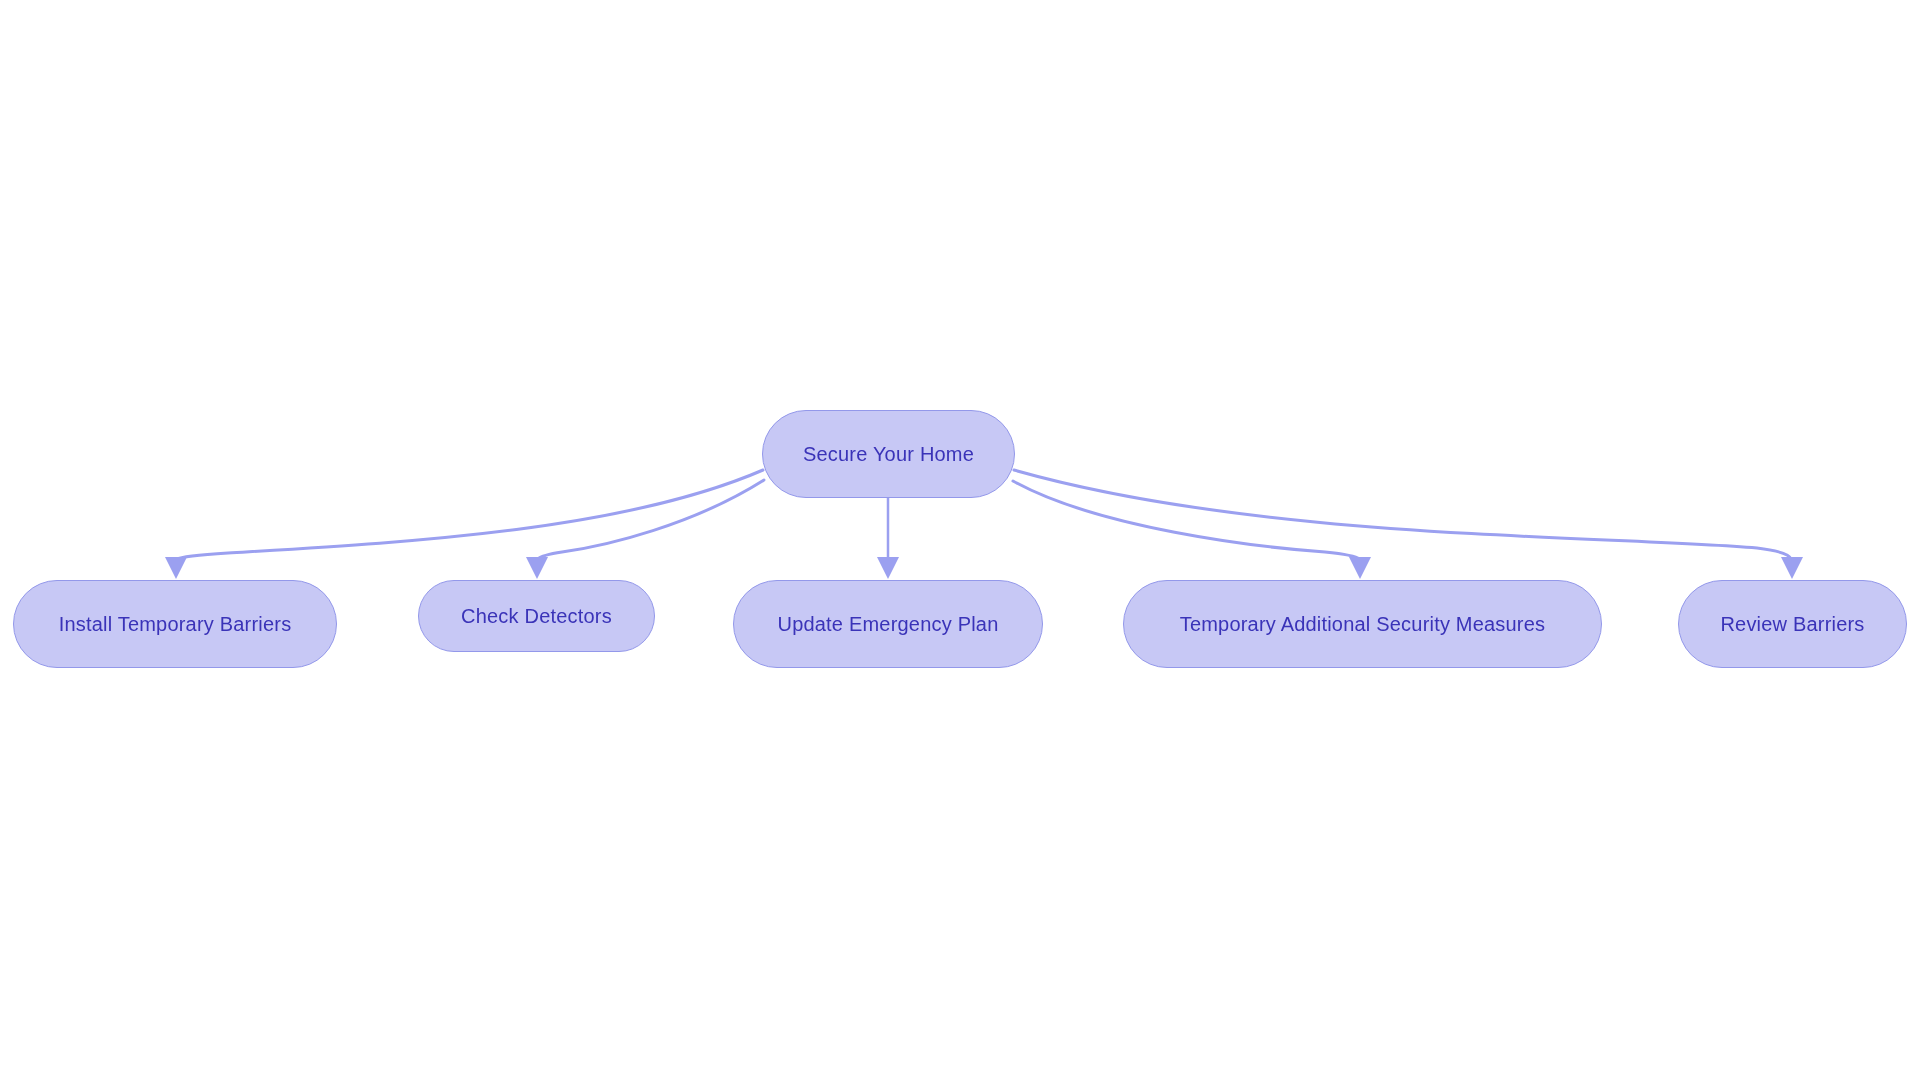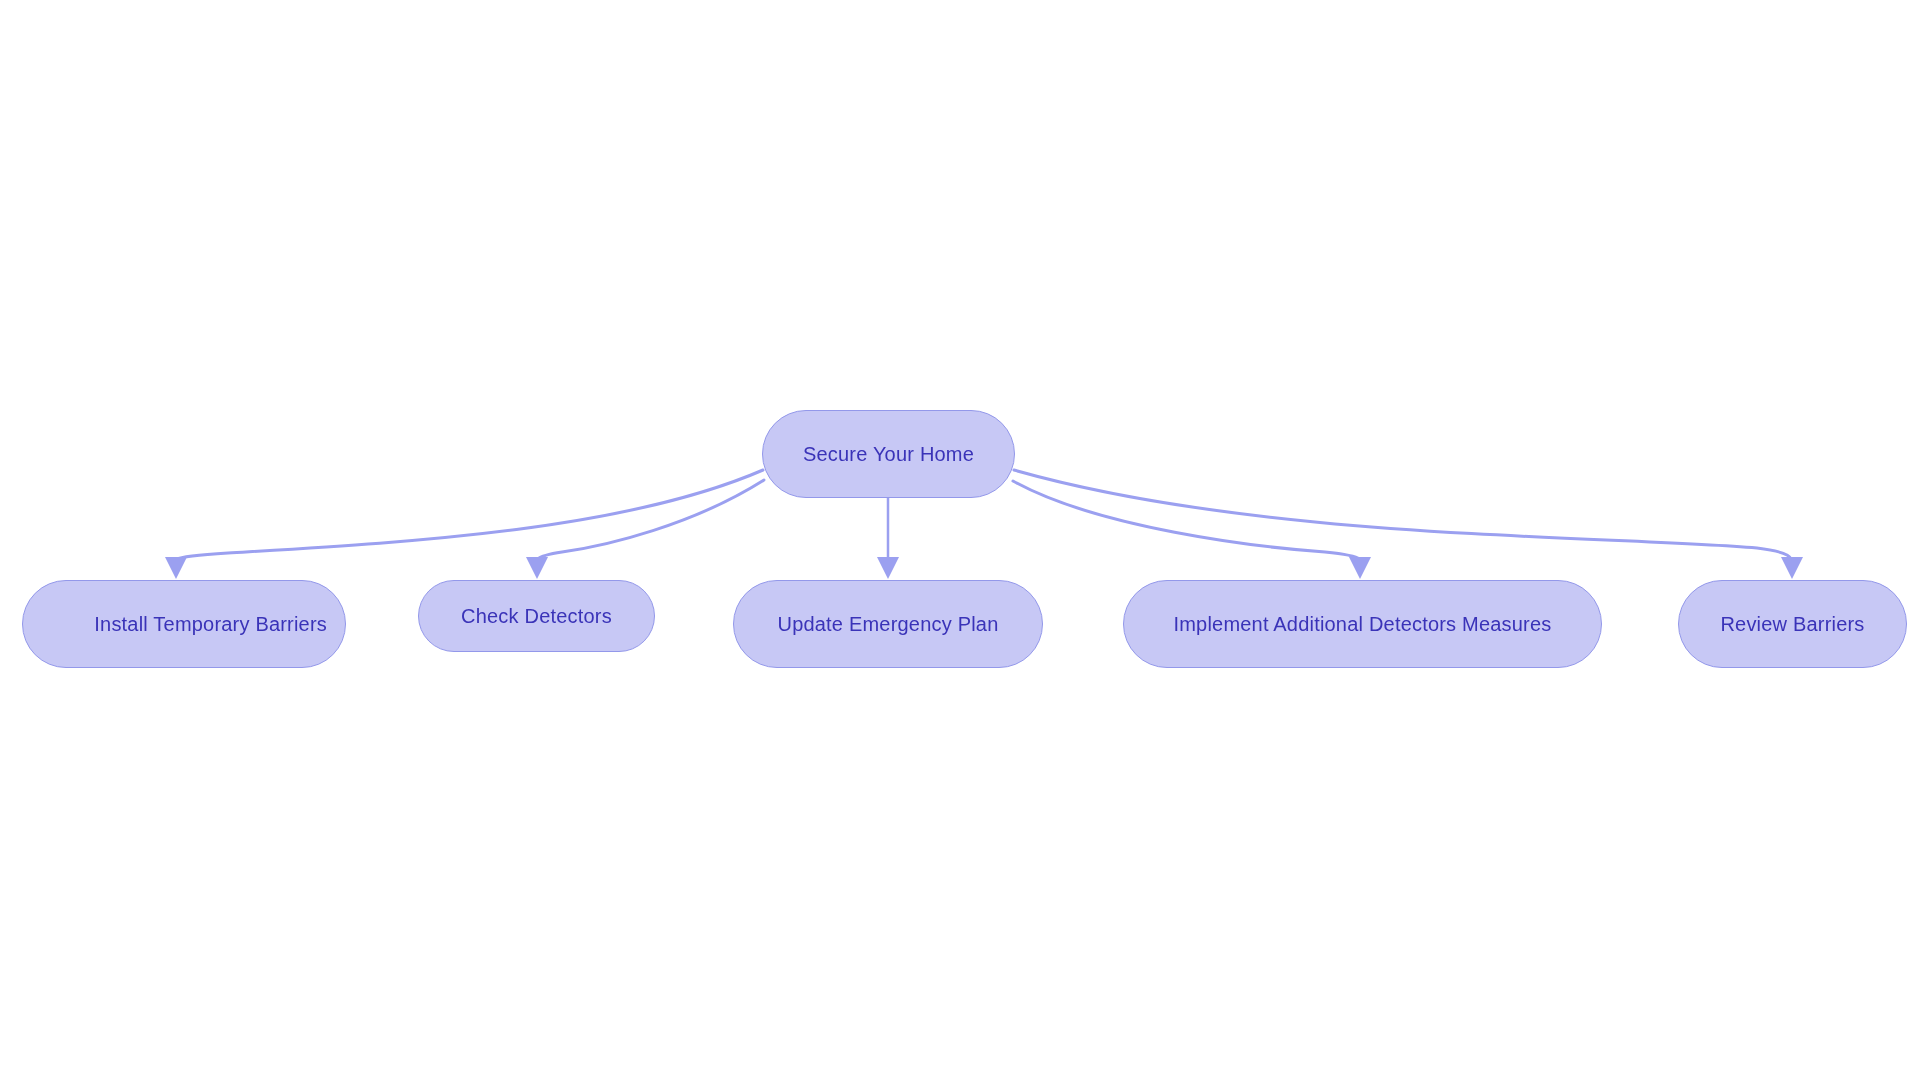--- a/index.html
+++ b/index.html
@@ -78,33 +78,33 @@
     <polygon class="arrowhead" points="1349,557 1371,557 1360,579"></polygon>
 
     <path class="edge-path" d="M 1014 470 C 1260 540, 1600 535, 1757 548 Q 1789 552, 1791 559"></path>
     <polygon class="arrowhead" points="1781,557 1803,557 1792,579"></polygon>
   </svg>
 
   <div class="node" style="left:762px; top:410px; width:253px; height:88px;">
     <span>Secure Your Home</span>
   </div>
 
-  <div class="node" style="left:22px; top:580px; width:324px; height:88px;justify-content:flex-end;">
+  <div class="node" style="left:13px; top:580px; width:324px; height:88px;">
     <span>Install Temporary Barriers</span>
   </div>
 
   <div class="node" style="left:418px; top:580px; width:237px; height:72px;">
     <span>Check Detectors</span>
   </div>
 
   <div class="node" style="left:733px; top:580px; width:310px; height:88px;">
     <span>Update Emergency Plan</span>
   </div>
 
   <div class="node" style="left:1123px; top:580px; width:479px; height:88px;">
-    <span>Implement Additional Detectors Measures</span>
+    <span>Temporary Additional Security Measures</span>
   </div>
 
   <div class="node" style="left:1678px; top:580px; width:229px; height:88px;">
     <span>Review Barriers</span>
   </div>
 
 </div>
 
 </body></html>

